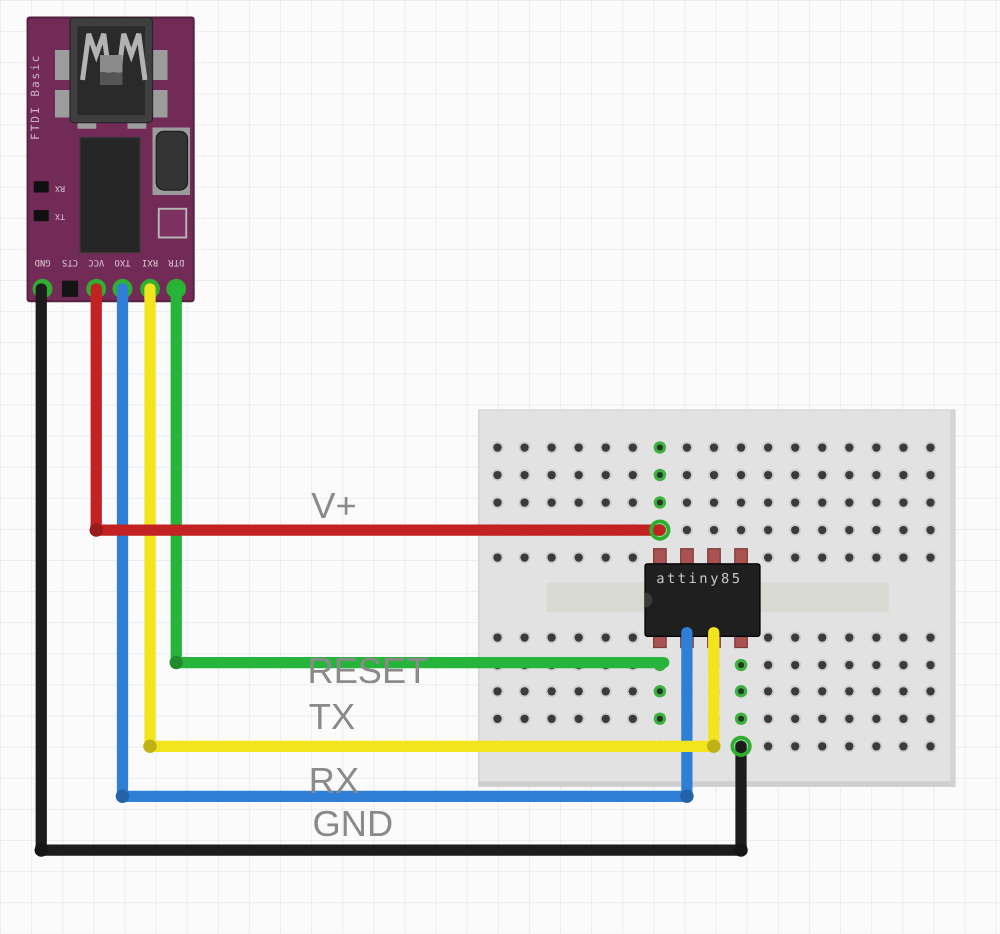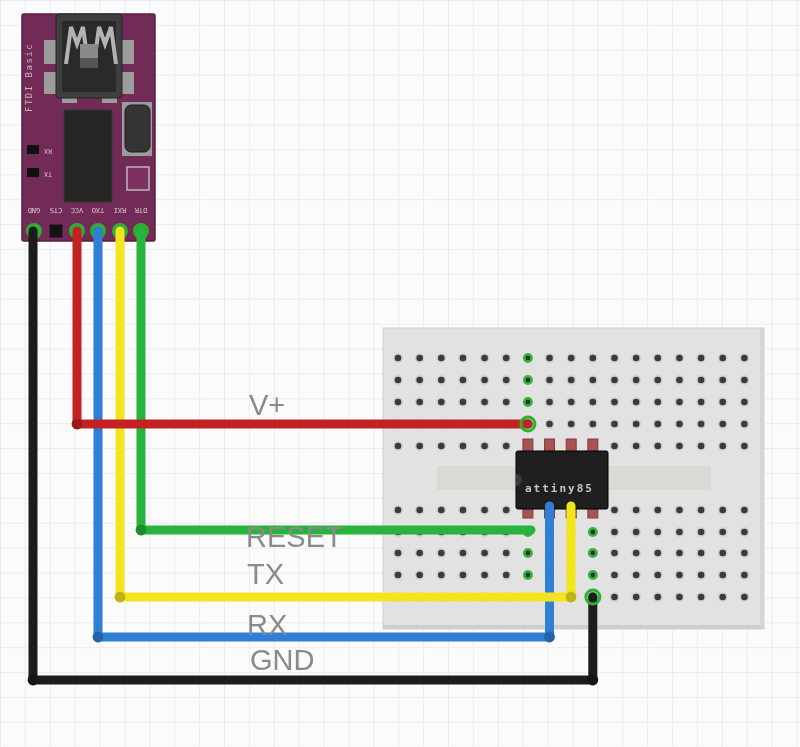--- a/index.html
+++ b/index.html
@@ -42,23 +42,23 @@
   }
   #led-label-0{left:40px;top:147px;}
   #led-label-1{left:40px;top:170px;}
   .pin-label{
     position:absolute;top:206px;width:24px;text-align:center;
     transform:rotate(180deg);
     font-family:"DejaVu Sans Mono",monospace;font-size:7px;
     color:#dfc9d6;line-height:1;white-space:nowrap;
   }
   .chip-label{
-    position:absolute;left:525px;top:483px;
+    position:absolute;left:525px;top:457px;
     font-family:"DejaVu Sans Mono",monospace;font-size:11px;
-    letter-spacing:2px;color:#c6c6c6;line-height:1;white-space:nowrap;font-weight:bold;
+    letter-spacing:2px;color:#c6c6c6;line-height:1;white-space:nowrap;
   }
 </style>
 </head>
 <body>
 
 <div id="stage">
   <svg id="scene" width="800" height="747" viewBox="0 0 800 747">
 
     <g id="breadboard">
       <rect x="383" y="328" width="381" height="301" fill="var(--breadboard,#e2e2e2)" stroke="#d2d2d2" stroke-width="1"></rect>

